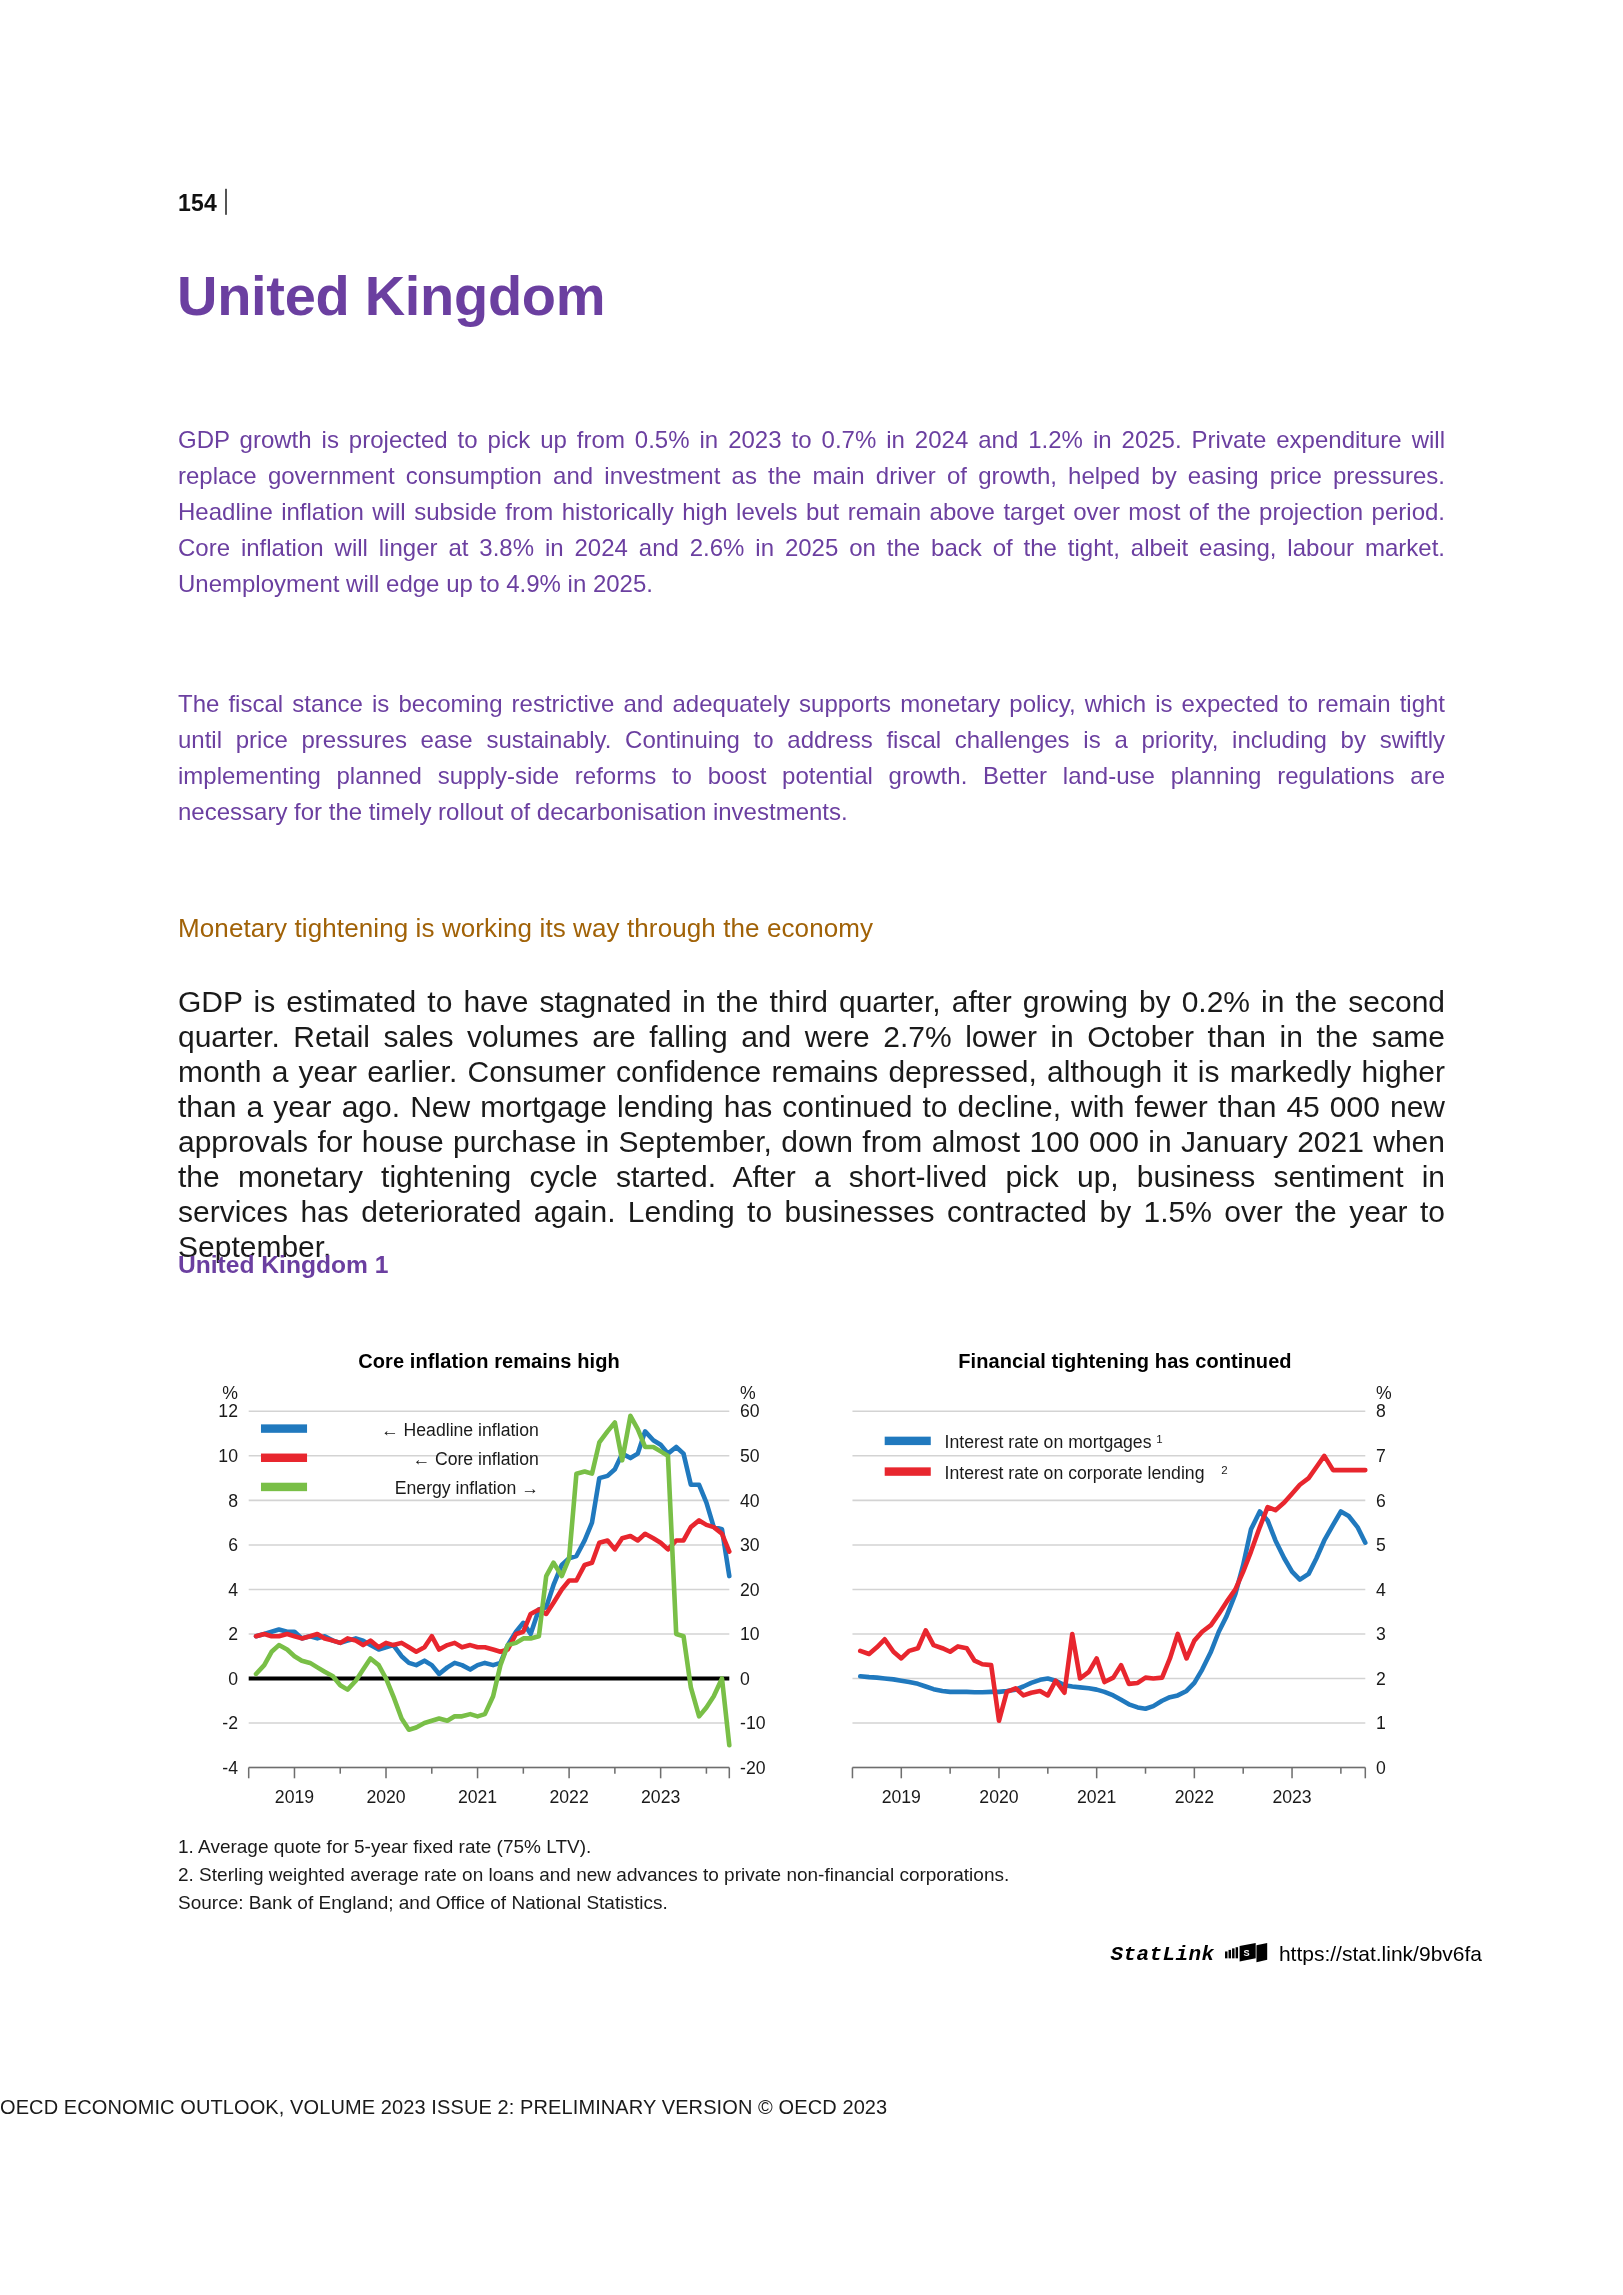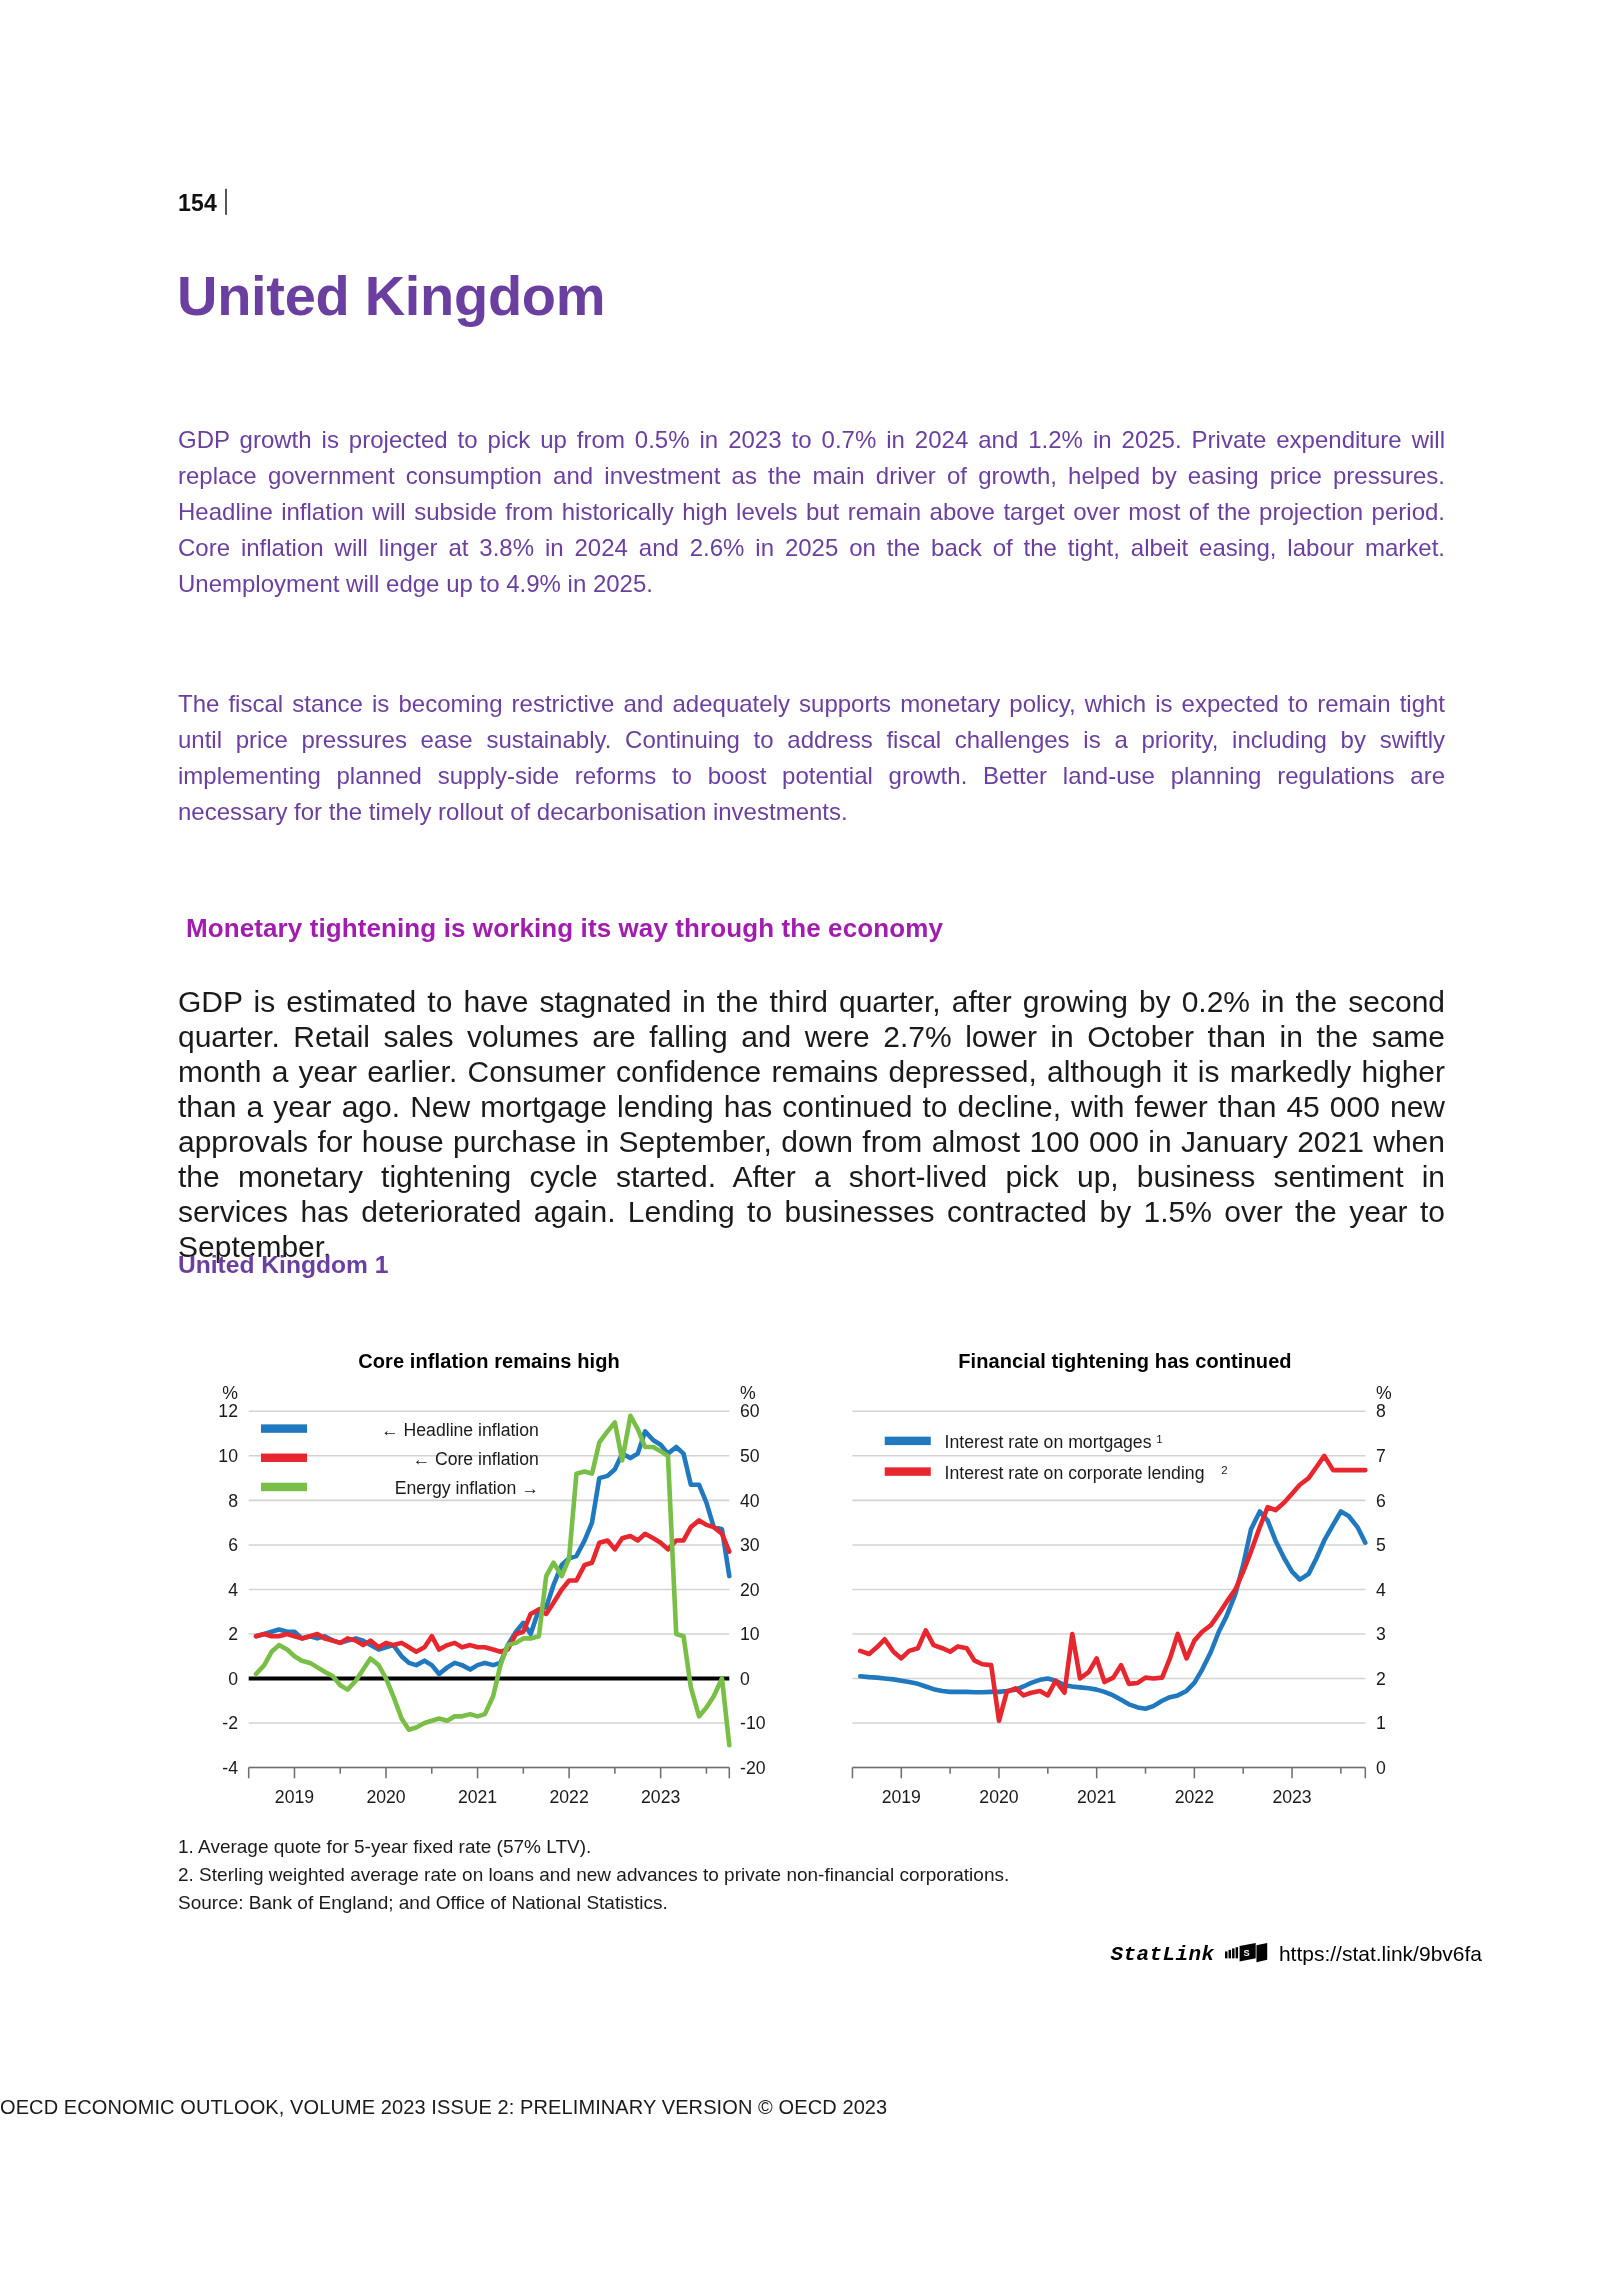--- a/index.html
+++ b/index.html
@@ -67,24 +67,23 @@
   }
   .lead-1 { top: 398px; }
   .lead-2 { top: 662px; }
 
   
   .section-head {
     position: absolute;
     left: 178px;
     top: 891px;
     font-size: 26px;
-    font-weight: bold;
-    color: #a21caf;
+    font-weight: normal;
+    color: #a16207;
     letter-spacing: 0.1px;
-    margin-left: 8px;
   }
 
   
   .body-par {
     position: absolute;
     left: 178px;
     top: 954px;
     width: 1267px;
     font-size: 30px;
     line-height: 35px;
@@ -335,21 +334,21 @@
             <rect x="92" y="119" width="60" height="11" fill="#E8262E"></rect>
             <text x="170" y="134" class="leg-txt" text-anchor="start">Interest rate on corporate lending</text>
             <text x="530.4" y="127" class="leg-sup" text-anchor="start">2</text>
           </svg>
       </div>
     </div>
 
   </div>
 
   <div class="notes">
-    <div>1. Average quote for 5-year fixed rate (57% LTV).</div>
+    <div>1. Average quote for 5-year fixed rate (75% LTV).</div>
     <div>2. Sterling weighted average rate on loans and new advances to private non-financial corporations.</div>
     <div>Source: Bank of England; and Office of National Statistics.</div>
   </div>
 
   <div class="statlink">
     <span class="statlink-word">StatLink</span>
     <span class="statlink-icon">
       <svg width="43" height="23" viewBox="0 0 56 30">
         <g fill="#000000">
           <rect x="0" y="11" width="3.2" height="9"></rect>

